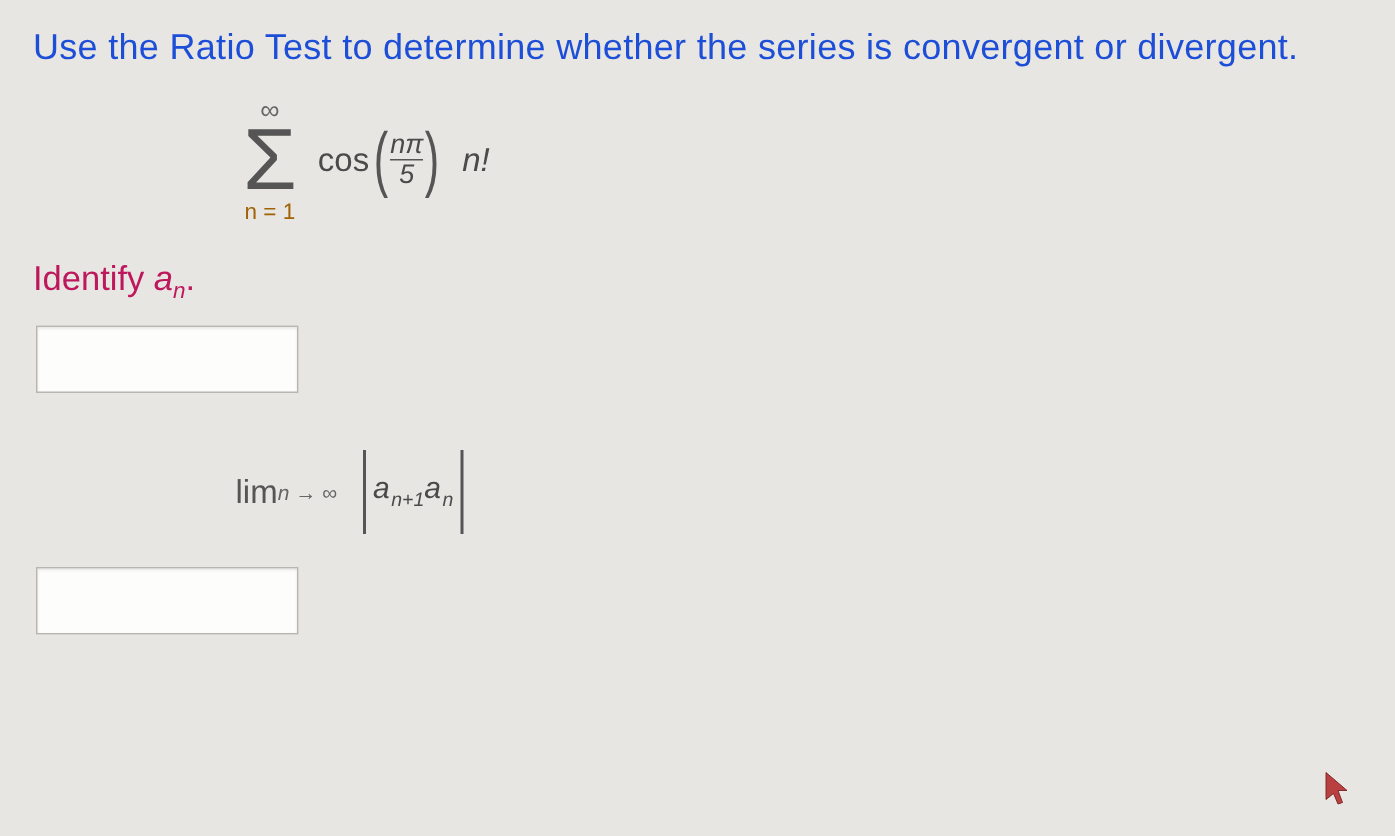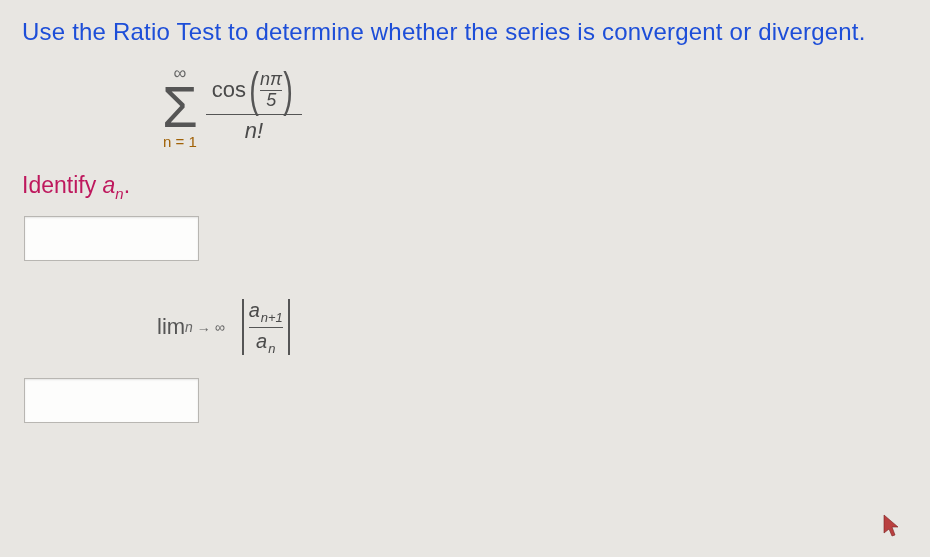--- a/index.html
+++ b/index.html
@@ -43,21 +43,21 @@
       color: #555;
       font-weight: 300;
     }
     .sigma-bottom {
       font-size: 15px;
       color: #a16207;
       margin-top: -3px;
     }
     .frac {
       display: flex;
-      flex-direction: column;
+      flex-direction: row;
       align-items: center;
     }
     .frac-line {
       border-top: 1.8px solid #555;
       width: 100%;
       margin: 3px 0;
     }
     .numerator, .denominator {
       font-size: 22px;
       padding: 0 6px;
@@ -137,22 +137,22 @@
       align-items: center;
     }
     .abs-bar {
       width: 2px;
       height: 56px;
       background: #555;
       margin: 0 5px;
     }
     .ratio-frac {
       display: flex;
-      flex-direction: column;
-      align-items: center;
+      flex-direction: row;
+      align-items: flex-end;
     }
     .ratio-frac .num, .ratio-frac .den {
       font-style: italic;
       font-size: 20px;
     }
     .ratio-frac .sub {
       font-size: 13px;
       font-style: italic;
       margin-left: 1px;
     }

